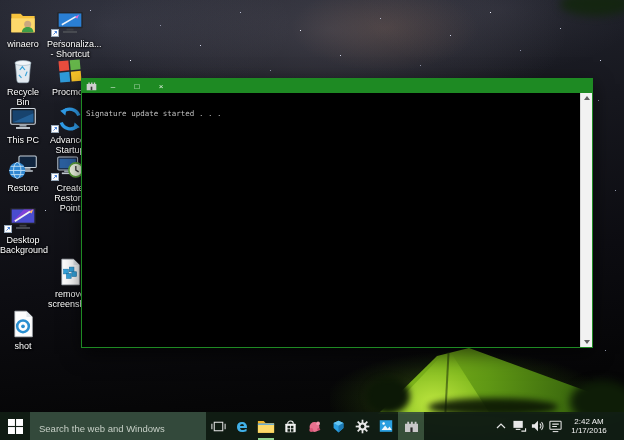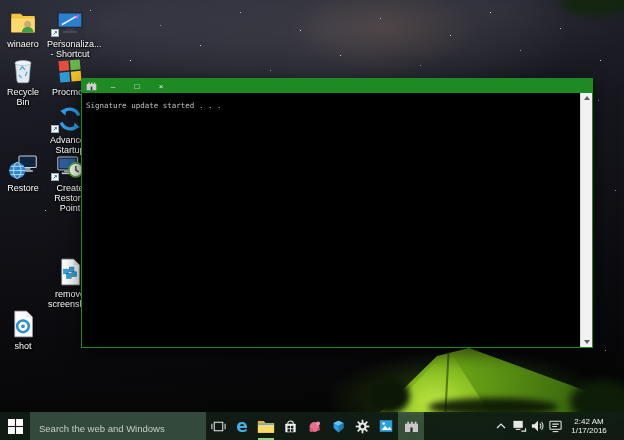--- a/index.html
+++ b/index.html
@@ -55,21 +55,21 @@
 
   
   .cwin { position:absolute; left:81px; top:78px; width:512px; height:270px;
           border:1px solid #1e8a23; background:#000; box-shadow:0 6px 18px rgba(0,0,0,.6); }
   .ctitle { height:14px; background:#1e8a23; display:flex; align-items:center; padding:0 4px; }
   .cticon { width:11px; height:10px; margin-right:4px; display:inline-flex; }
   .cttext { color:#fff; font-size:7.5px; flex:1; white-space:nowrap; }
   .cbtns { display:flex; gap:0; }
   .cbtn { width:24px; text-align:center; color:#eaf5ea; font-size:8px; line-height:13px; cursor:default; }
   .cbody { position:relative; height:254px; background:#000; }
-  .cline { padding:8px 4px; color:#c0c0c0; font-family:"DejaVu Sans Mono", monospace; font-size:7.5px; }
+  .cline { padding:16px 4px; color:#c0c0c0; font-family:"DejaVu Sans Mono", monospace; font-size:7.5px; }
   .cscroll { position:absolute; right:0; top:0; bottom:0; width:12px; background:#f2f2f2; border-left:1px solid #dadada; }
   .sarr { position:absolute; left:0; width:12px; height:10px; display:flex; align-items:center; justify-content:center; }
   .sarr.up { top:0; } .sarr.dn { bottom:0; }
   .tri-up { width:0; height:0; border-left:3px solid transparent; border-right:3px solid transparent; border-bottom:4px solid #606060; }
   .tri-dn { width:0; height:0; border-left:3px solid transparent; border-right:3px solid transparent; border-top:4px solid #606060; }
 
   
   .taskbar { position:absolute; left:0; bottom:0; width:624px; height:28px;
     background:rgba(17,30,20,.93); display:flex; align-items:stretch; z-index:60; }
   .tb-start { width:30px; display:flex; align-items:center; justify-content:center; }
@@ -151,20 +151,32 @@
             <rect x="2" y="2" width="8.4" height="8.4" fill="#e84c3d"></rect>
             <rect x="11.6" y="2" width="8.4" height="8.4" fill="#65b54a"></rect>
             <rect x="2" y="11.6" width="8.4" height="8.4" fill="#2f9ad8"></rect>
             <rect x="11.6" y="11.6" width="8.4" height="8.4" fill="#f5c028"></rect>
           </g>
         </svg>
     </div>
     <div class="ilabel">Procmon</div>
   </div>
 
+  <div class="dicon" style="left:0;top:102px">
+    <div class="ig">
+      <svg width="28" height="26" viewBox="0 0 24 21">
+          <rect x="1.5" y="1.5" width="21" height="13.5" rx="1" fill="#15191f" stroke="#cfd6de" stroke-width="1"></rect>
+          <rect x="3" y="3" width="18" height="10.5" fill="#17436e"></rect>
+          <path d="M3 13.5l18-8v8z" fill="#2a6ca8" opacity=".7"></path>
+          <rect x="9" y="15.4" width="6" height="1.6" fill="#9aa4ad"></rect>
+          <rect x="6" y="17.4" width="12" height="1.6" fill="#c6ced6"></rect>
+        </svg>
+    </div>
+    <div class="ilabel">This PC</div>
+  </div>
 
   <div class="dicon" style="left:47px;top:102px">
     <div class="ig">
       <svg width="26" height="26" viewBox="0 0 26 26">
           <path d="M21.8 9.5A9.6 9.6 0 0 0 6 6" fill="none" stroke="#2f9ce8" stroke-width="3.4"></path>
           <path d="M9.5 2.2L3.2 4.8l5.2 4.6z" fill="#2f9ce8"></path>
           <path d="M4.2 16.5A9.6 9.6 0 0 0 20 20" fill="none" stroke="#2f9ce8" stroke-width="3.4"></path>
           <path d="M16.5 23.8l6.3-2.6-5.2-4.6z" fill="#2f9ce8"></path>
         </svg>
       <span class="scb">
@@ -204,20 +216,40 @@
       <span class="scb">
           <svg width="6" height="6" viewBox="0 0 8 8">
             <path d="M2 6L6 2M6 2H3.4M6 2v2.6" stroke="#2a6fd4" stroke-width="1.1" fill="none"></path>
           </svg>
         </span>
     </div>
     <div class="ilabel">Create
 Restore Point</div>
   </div>
 
+  <div class="dicon" style="left:0;top:202px">
+    <div class="ig">
+      <svg width="28" height="26" viewBox="0 0 24 21">
+          <rect x="1" y="1" width="22" height="14" rx="1" fill="#222328"></rect>
+          <rect x="2.3" y="2.3" width="19.4" height="11.4" fill="#4a4ccf"></rect>
+          <path d="M2.3 13.7L21.7 2.3h-9z" fill="#8a3fd8" opacity=".85"></path>
+          <path d="M5 12.5L18 4" stroke="#f3f3f3" stroke-width="1.5" fill="none"></path>
+          <path d="M17.4 4.2l3.4-2-1.5 3.5z" fill="#ffb86b"></path>
+          <rect x="9" y="15.4" width="6" height="1.6" fill="#3c3e44"></rect>
+          <rect x="6" y="17.4" width="12" height="1.6" fill="#4a4d53"></rect>
+        </svg>
+      <span class="scb">
+          <svg width="6" height="6" viewBox="0 0 8 8">
+            <path d="M2 6L6 2M6 2H3.4M6 2v2.6" stroke="#2a6fd4" stroke-width="1.1" fill="none"></path>
+          </svg>
+        </span>
+    </div>
+    <div class="ilabel">Desktop
+Background</div>
+  </div>
 
 
   <div class="dicon" style="left:47px;top:256px">
     <div class="ig">
       <svg width="24" height="28" viewBox="0 0 20 24">
           <path d="M3 1h10l5 5v17H3z" fill="#fdfdfd" stroke="#b8bec4" stroke-width="0.6"></path>
           <path d="M13 1l5 5h-5z" fill="#e4e8ec"></path>
           <g fill="#35a3dc" stroke="#1d76a8" stroke-width="0.5">
             <rect x="4.6" y="9.6" width="4" height="4"></rect>
             <rect x="9.4" y="7.8" width="4" height="4"></rect>

